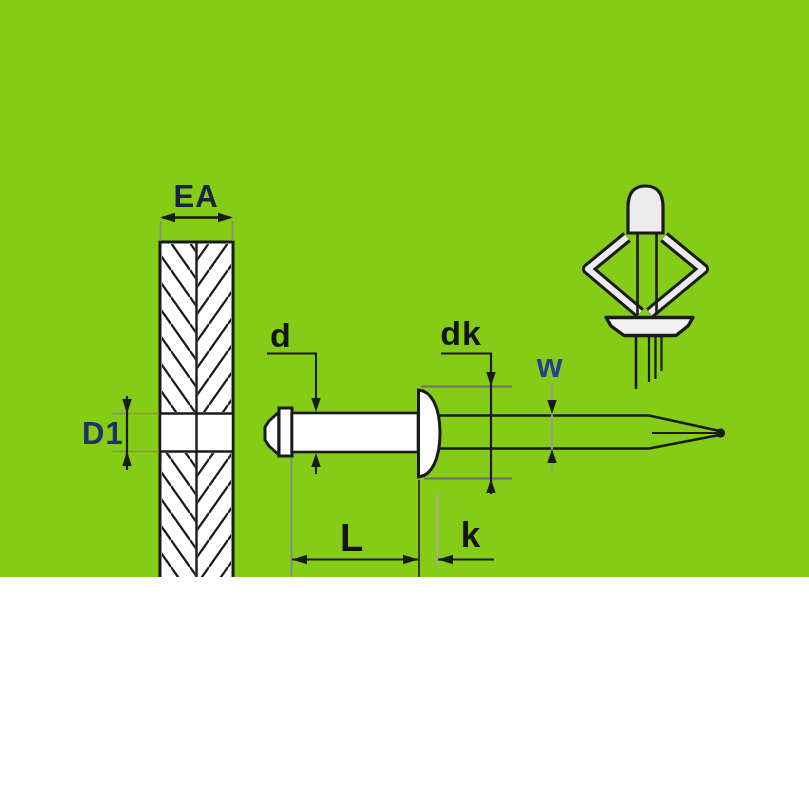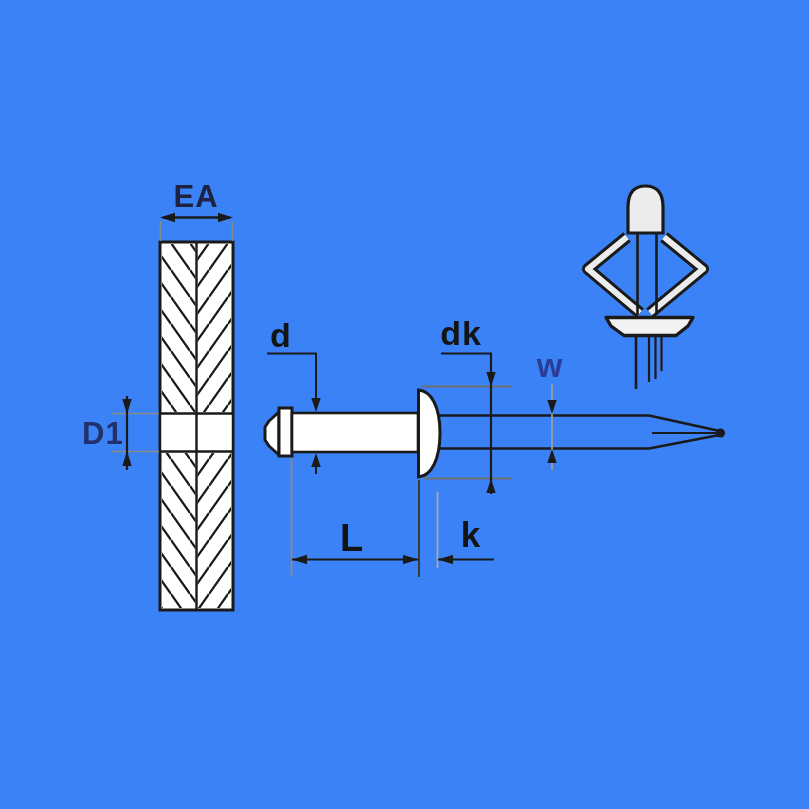--- a/index.html
+++ b/index.html
@@ -1,16 +1,16 @@
 <!DOCTYPE html>
 <html><head>
 <meta charset="utf-8">
 <style>
   html,body{margin:0;padding:0;background:#ffffff;}
-  .stage{width:809px;height:809px;position:relative;background:#3b82f6;overflow:hidden;}
+  .stage{width:809px;height:577px;position:relative;background:#84cc16;overflow:hidden;}
   svg text{font-family:"Liberation Sans","DejaVu Sans",sans-serif;font-weight:bold;}
   .dim-label{letter-spacing:1px;}
 </style>
 </head>
 <body>
 
 <div class="stage">
 <svg width="809" height="809" viewBox="0 0 809 809">
   <defs>
     <pattern id="hatchL" patternUnits="userSpaceOnUse" width="19" height="27">

